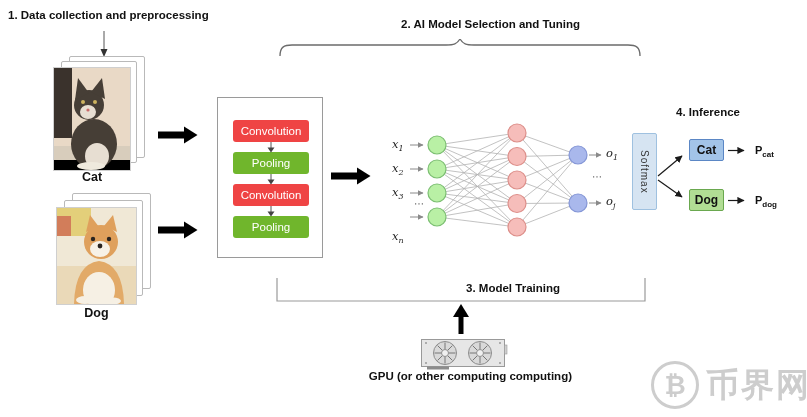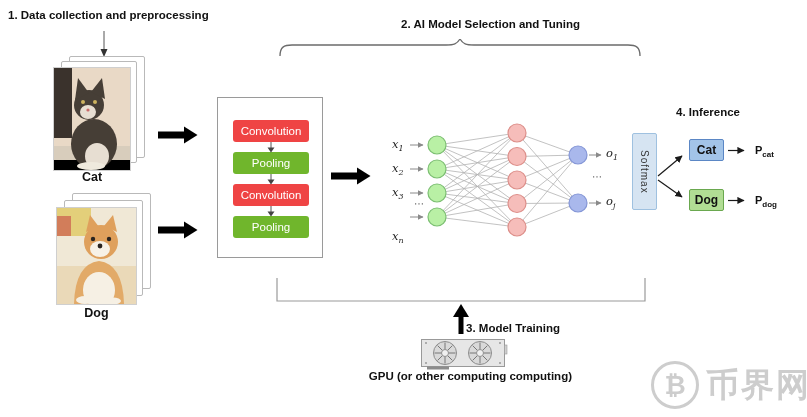--- a/index.html
+++ b/index.html
@@ -251,21 +251,21 @@
   </svg>
 
   <div class="abs p-label" style="left:755px; top:144px;">
     <span>P</span><sub>cat</sub></div>
   <div class="abs p-label" style="left:755px; top:194px;">
     <span>P</span><sub>dog</sub></div>
 
   <svg class="abs" style="left:276px; top:277px;" width="370" height="26">
     <path d="M1,1 L1,24 L369,24 L369,1" fill="none" stroke="#9a9a9a" stroke-width="1.2"></path>
   </svg>
-  <div class="abs step-title centered" style="left:360px; top:282px; width:200px; background:#fff;margin-top:40px;">3. Model Training</div>
+  <div class="abs step-title centered" style="left:360px; top:282px; width:200px; background:#fff;">3. Model Training</div>
 
   <svg class="abs" style="left:452px; top:303px;" width="18" height="32">
     <rect x="6.5" y="12" width="5" height="19" fill="#000"></rect>
     <polygon points="1,14 9,1 17,14" fill="#000"></polygon>
   </svg>
 
   <svg class="abs" style="left:420px; top:336px;" width="88" height="34">
     <rect x="1.5" y="3.5" width="83" height="27" fill="#e6e6e6" stroke="#999"></rect>
     <rect x="84.5" y="9" width="2.5" height="9" fill="#cfcfcf" stroke="#999" stroke-width="0.6"></rect>
     <g stroke="#777">

